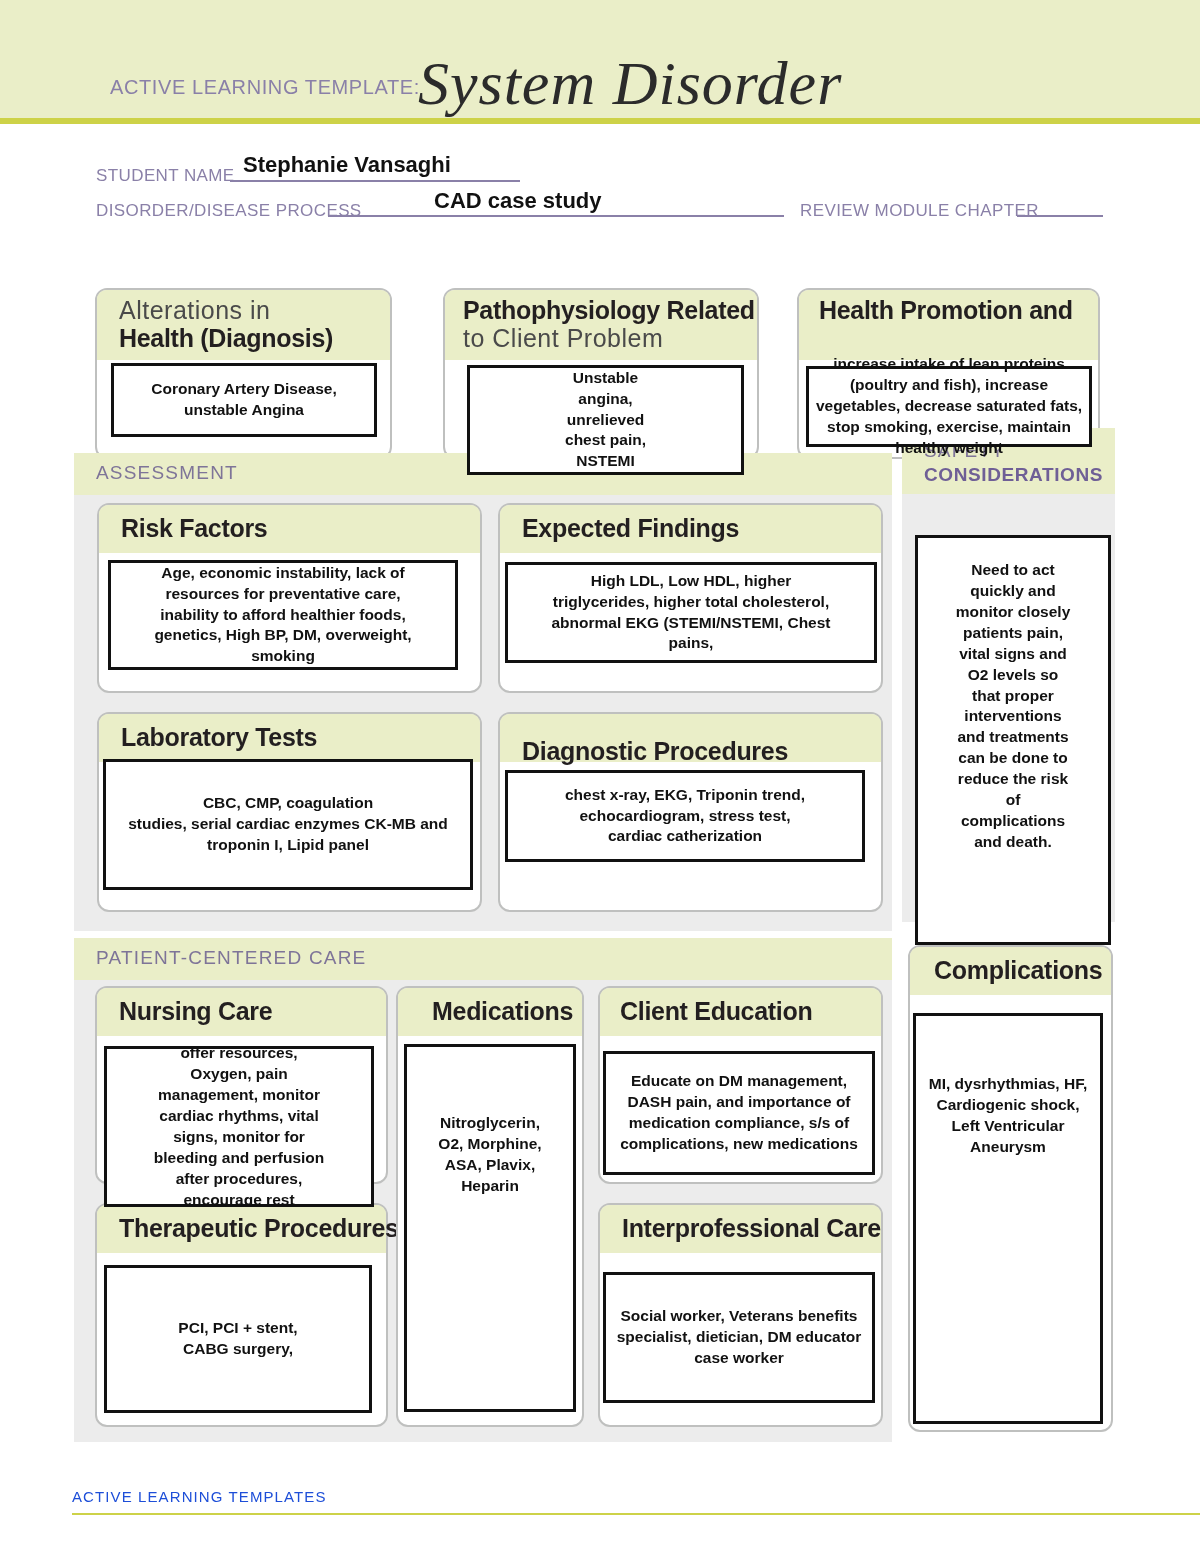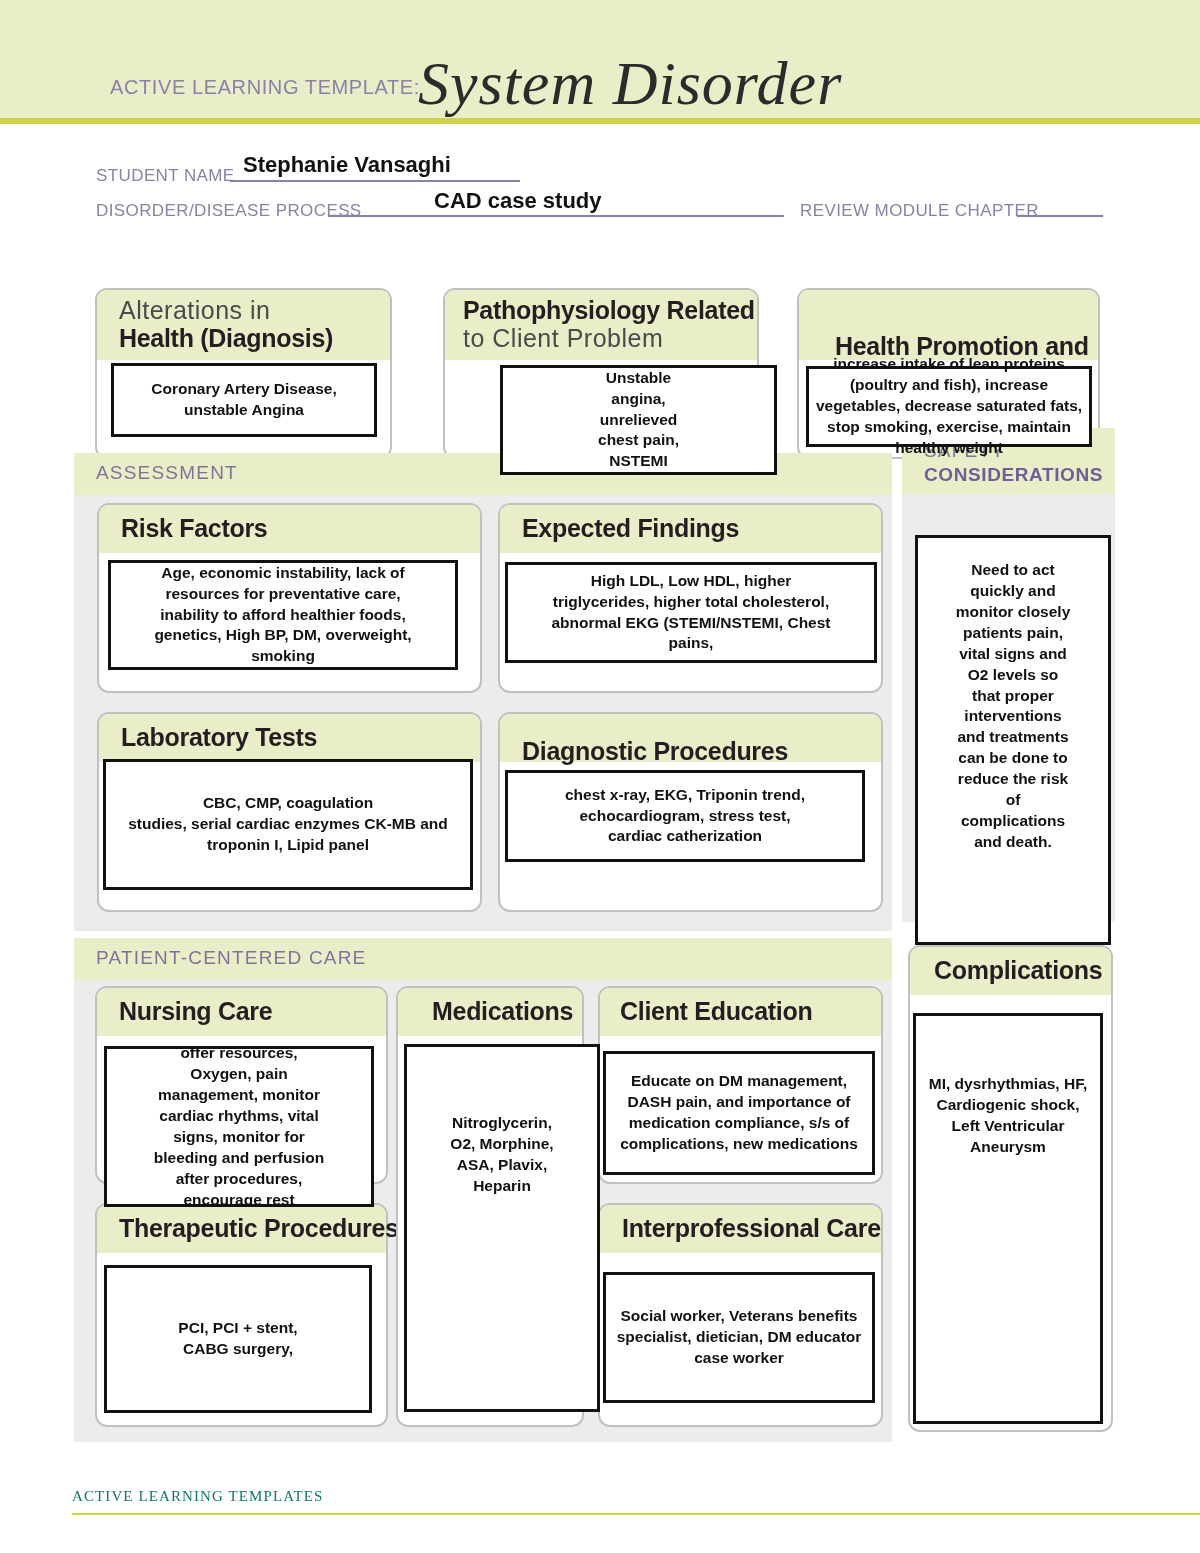--- a/index.html
+++ b/index.html
@@ -107,23 +107,22 @@
     font-size:19px;letter-spacing:1.2px;color:#7e7498;
     white-space:nowrap;
   }
   .panel-head span.bold{
     font-weight:bold;color:#6f5f96;letter-spacing:.6px;
   }
 
   
   .footer-text{
     position:absolute;left:72px;top:1488px;
-    font-size:15px;letter-spacing:1.1px;color:#0f766e;
-    white-space:nowrap;
-    font-family:Liberation Serif, serif;
+    font-size:15px;letter-spacing:1.1px;color:#1d4ed8;
+    white-space:nowrap;
   }
   .footer-rule{
     position:absolute;left:72px;top:1513px;width:1128px;height:2px;
     background:#cdd248;
   }
 </style>
 </head>
 <body>
 
 <div class="header-band"></div>
@@ -157,31 +156,31 @@
 </div>
 
 <div class="card" style="left:443px;top:288px;width:316px;height:171px;">
   <div class="card-head" style="height:70px;">
     <div class="card-head-inner" style="padding-left:18px;">
       <div class="h-bold">Pathophysiology Related</div>
       <div class="h-light">to Client Problem</div>
     </div>
   </div>
 </div>
-<div class="answer" style="left:467px;top:365px;width:277px;height:110px;margin-left:33px;">
+<div class="answer" style="left:467px;top:365px;width:277px;height:110px;">
   <span>Unstable
 angina,
 unrelieved
 chest pain,
 NSTEMI</span>
 </div>
 
 <div class="card" style="left:797px;top:288px;width:303px;height:171px;">
   <div class="card-head" style="height:70px;">
-    <div class="card-head-inner" style="padding-left:36px;margin-top:36px;">
+    <div class="card-head-inner" style="padding-left:20px;">
       <div class="h-bold">Health Promotion and</div>
     </div>
   </div>
 </div>
 <div class="answer" style="left:806px;top:366px;width:286px;height:81px;">
   <span>increase intake of lean proteins
 (poultry and fish), increase
 vegetables, decrease saturated fats,
 stop smoking, exercise, maintain
 healthy weight</span>
@@ -322,21 +321,21 @@
 CABG surgery,</span>
 </div>
 
 <div class="card" style="left:396px;top:986px;width:188px;height:441px;">
   <div class="card-head" style="height:48px;">
     <div class="card-head-inner" style="padding-top:9px;padding-left:34px;">
       <div class="h-bold">Medications</div>
     </div>
   </div>
 </div>
-<div class="answer" style="left:404px;top:1044px;width:196px;height:368px;align-items:flex-start;padding-top:66px;">
+<div class="answer" style="left:404px;top:1044px;width:172px;height:368px;align-items:flex-start;padding-top:66px;">
   <span>Nitroglycerin,
 O2, Morphine,
 ASA, Plavix,
 Heparin</span>
 </div>
 
 <div class="card" style="left:598px;top:986px;width:285px;height:198px;">
   <div class="card-head" style="height:48px;">
     <div class="card-head-inner" style="padding-top:9px;padding-left:20px;">
       <div class="h-bold">Client Education</div>

